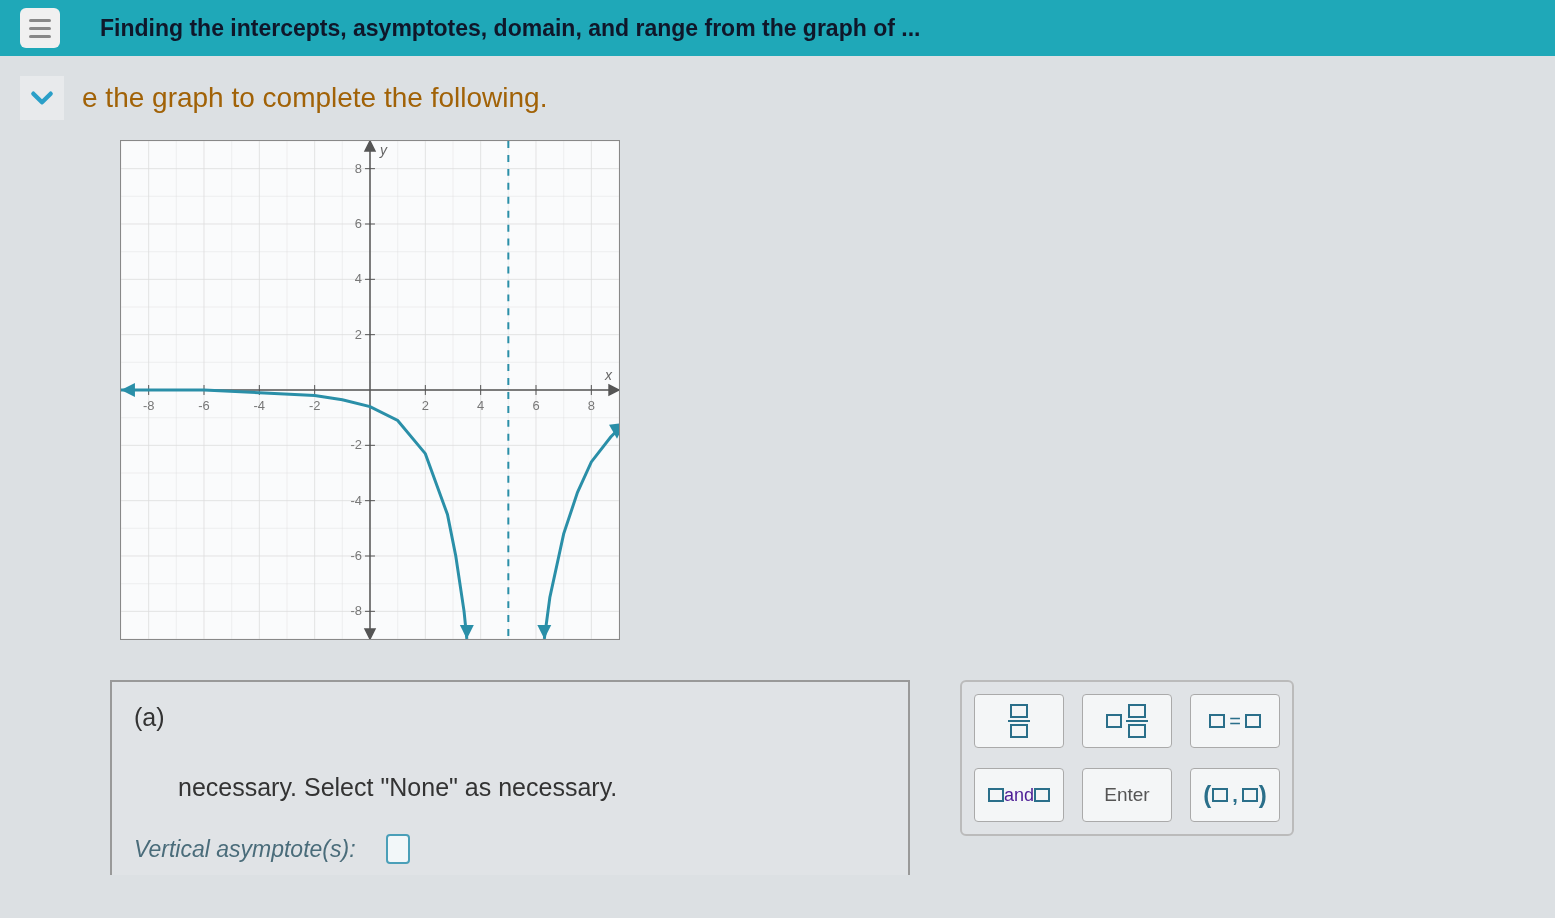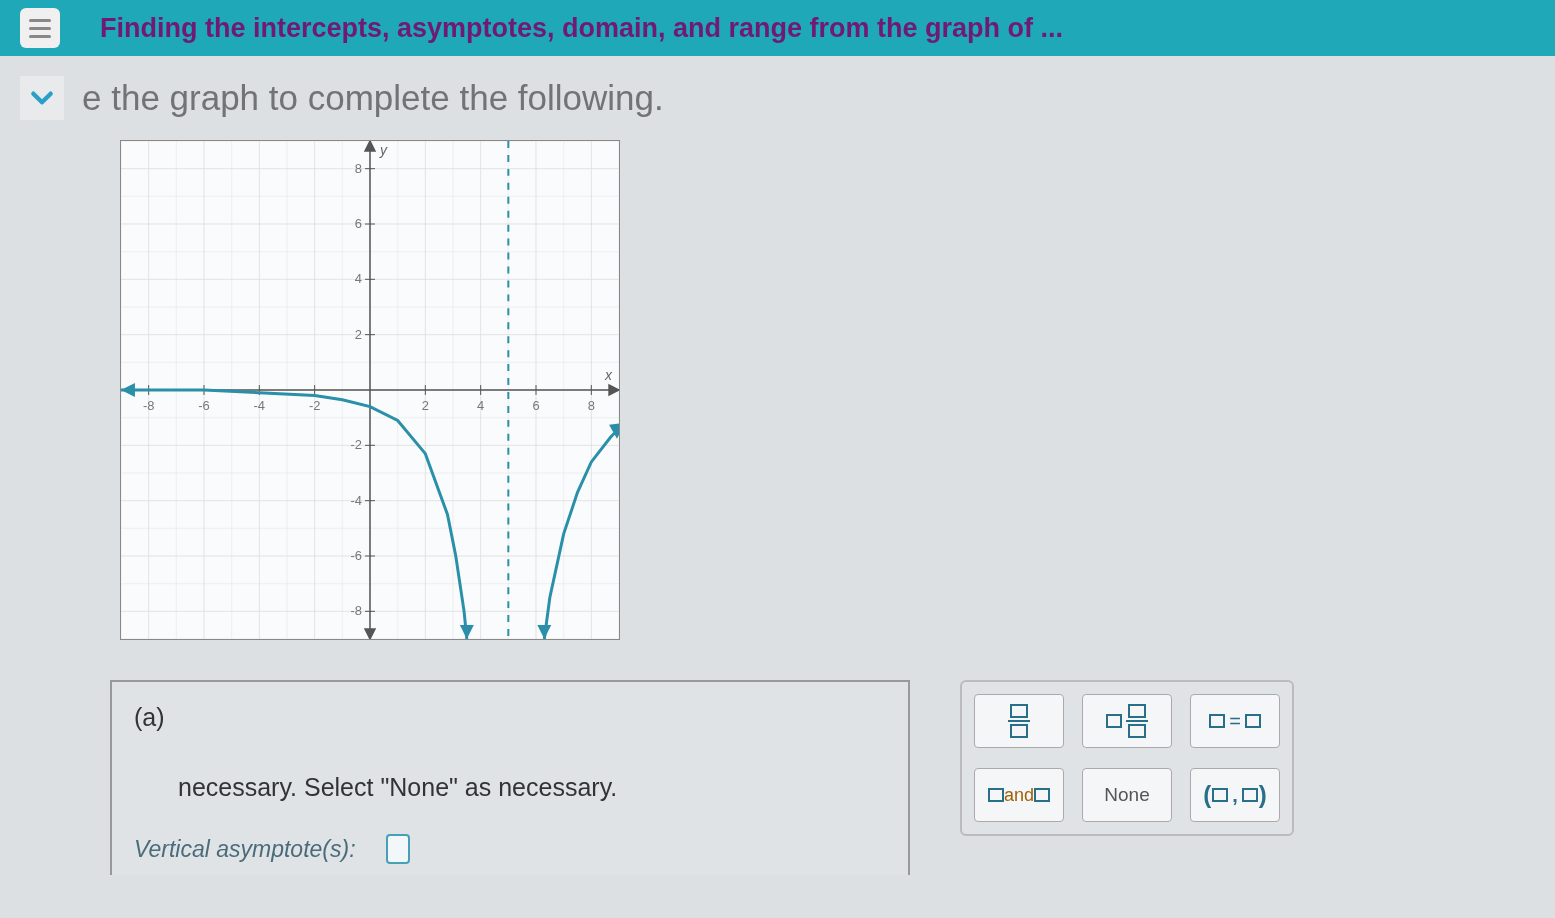--- a/index.html
+++ b/index.html
@@ -6,26 +6,26 @@
     body {
       font-family: Arial, Helvetica, sans-serif;
       background: #dce0e3;
       width: 1555px;
       height: 918px;
       overflow: hidden;
       position: relative;
     }
     .header-bar {
       background: #1fa8b8;
-      color: #701a75;
+      color: #0f172a;
       height: 56px;
       display: flex;
       align-items: center;
       padding: 0 20px;
-      font-size: 27px;
+      font-size: 23px;
       font-weight: 600;
     }
     .menu-icon {
       width: 40px;
       height: 40px;
       background: #f0f0f0;
       border-radius: 6px;
       margin-right: 40px;
       display: flex;
       flex-direction: column;
@@ -53,22 +53,22 @@
       width: 44px;
       height: 44px;
       background: #e8eaec;
       display: flex;
       align-items: center;
       justify-content: center;
       margin-right: 18px;
     }
     .chevron-box svg { width: 26px; height: 26px; }
     .instruction-text {
-      font-size: 35px;
-      color: #737373;
+      font-size: 28px;
+      color: #a16207;
     }
     .graph-box {
       width: 500px;
       height: 500px;
       background: #fafbfc;
       border: 1px solid #888;
       margin-left: 100px;
       position: relative;
     }
     .graph-svg { width: 100%; height: 100%; display: block; }
@@ -138,21 +138,21 @@
       flex-direction: column;
       align-items: center;
     }
     .tool .frac .num, .tool .frac .den {
       width: 18px; height: 14px; border: 2px solid #2a6f8a;
     }
     .tool .frac .line { width: 22px; height: 2px; background: #2a6f8a; margin: 2px 0; }
     .tool .mixed { display: flex; align-items: center; gap: 4px; }
     .tool .box { width: 16px; height: 14px; border: 2px solid #2a6f8a; display: inline-block; }
     .tool .eq { color: #2a6f8a; margin: 0 4px; font-size: 20px; }
-    .tool .and-text { color: #a16207; font-size: 18px; padding: 0 0; }
+    .tool .and-text { color: #4c1d95; font-size: 18px; padding: 0 0; }
     .tool .none-text { color: #555; font-size: 19px; }
     .tool .paren { display: flex; align-items: center; color: #2a6f8a; font-size: 24px; font-weight: bold; }
     .tool .paren .box { margin: 0 1px; }
     .tool .paren .comma { margin: 0 3px; font-size: 20px; }
   </style>
 </head>
 <body>
 
 <div class="header-bar">
   <div class="menu-icon">
@@ -317,20 +317,20 @@
         <span class="box"></span>
           <span class="eq">=</span>
           <span class="box"></span>
       </div>
       <div class="tool">
         <span class="box"></span>
           <span class="and-text">and</span>
           <span class="box"></span>
       </div>
       <div class="tool">
-        <span class="none-text">None</span>
+        <span class="none-text">Enter</span>
       </div>
       <div class="tool">
         <div class="paren">(<span class="box"></span><span class="comma">,</span><span class="box"></span>)</div>
       </div>
     </div>
   </div>
 </div>
 
 </body></html>

